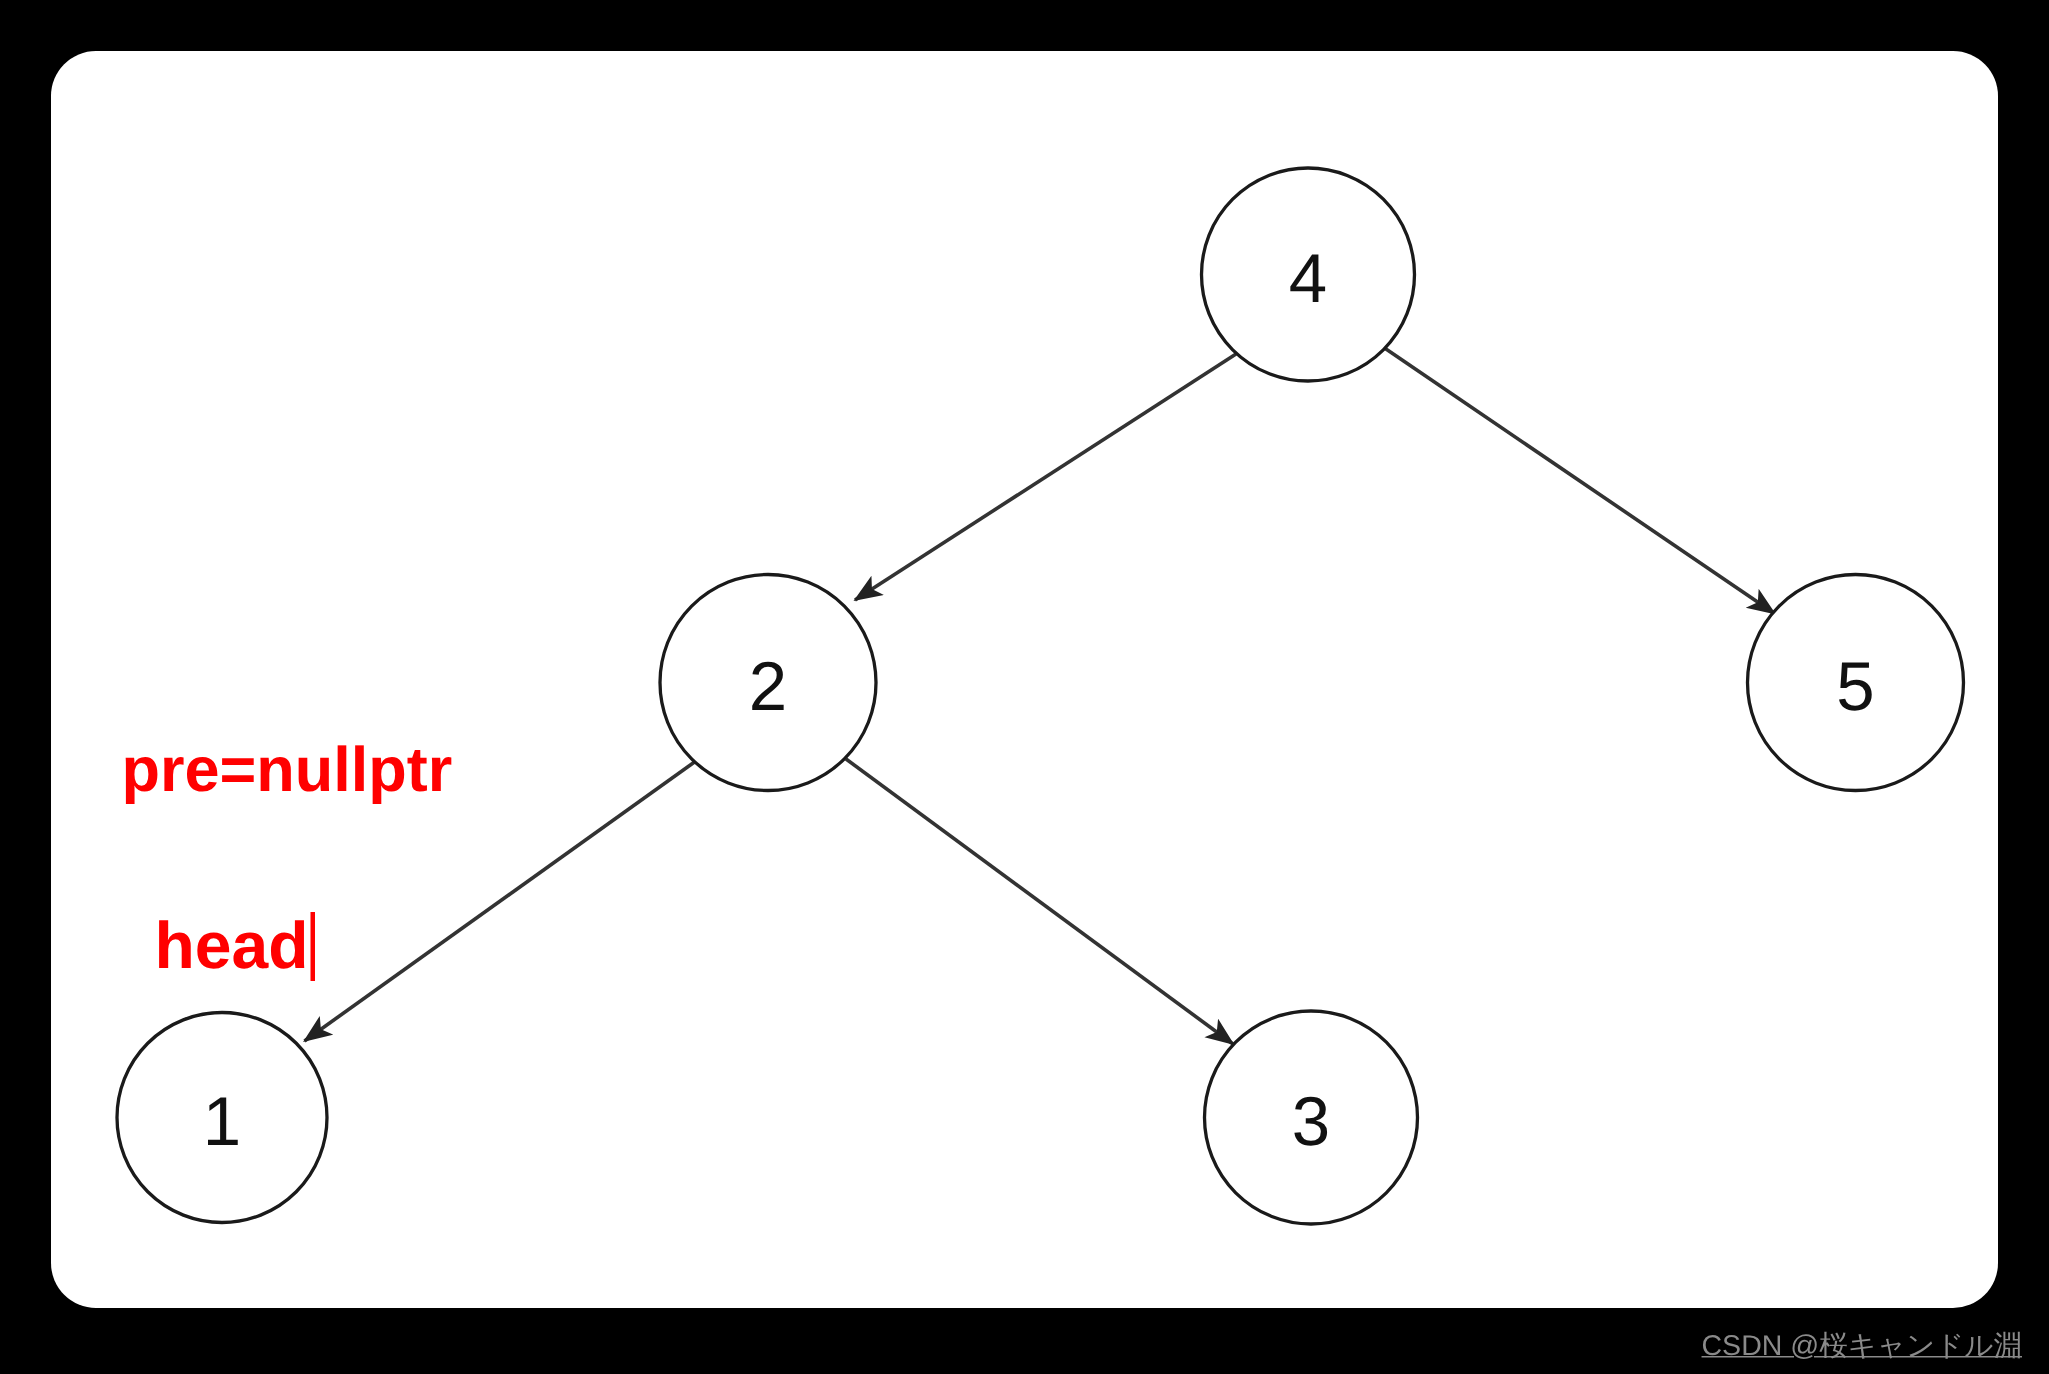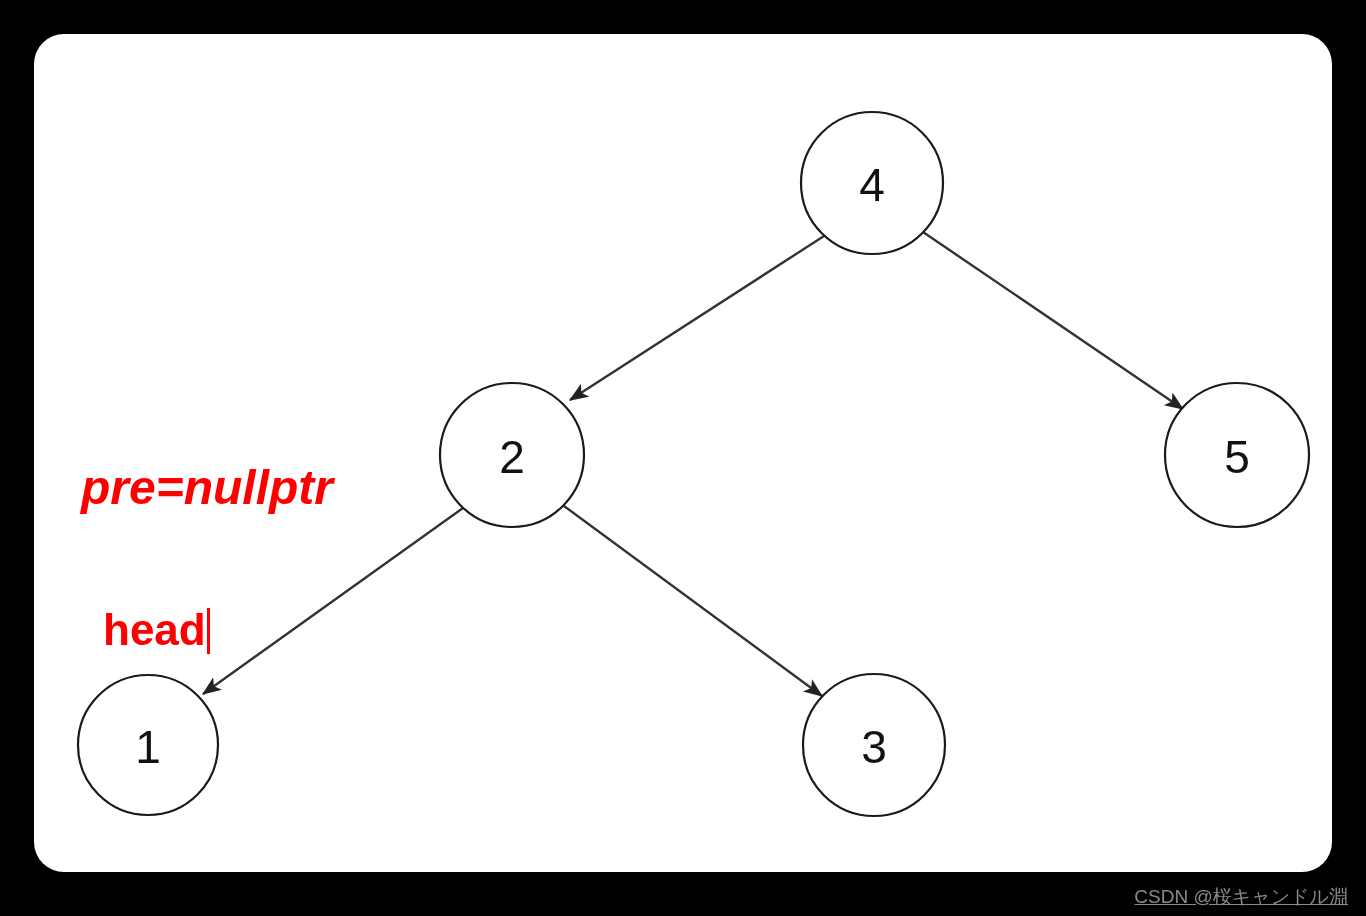--- a/index.html
+++ b/index.html
@@ -57,23 +57,22 @@
   .annotation {
     position: absolute;
     color: #ff0000;
     font-family: "Liberation Sans", sans-serif;
     font-weight: bold;
     white-space: nowrap;
     line-height: 1;
   }
   #annotation-pre {
     left: 81px;
-    top: 464px;
-    font-size: 48px;
-    font-style: italic;
+    top: 492px;
+    font-size: 42px;
   }
   #annotation-head {
     left: 103px;
     top: 608px;
     font-size: 44px;
     text-align: right;
   }
   .caret {
     display: inline-block;
     width: 3px;

